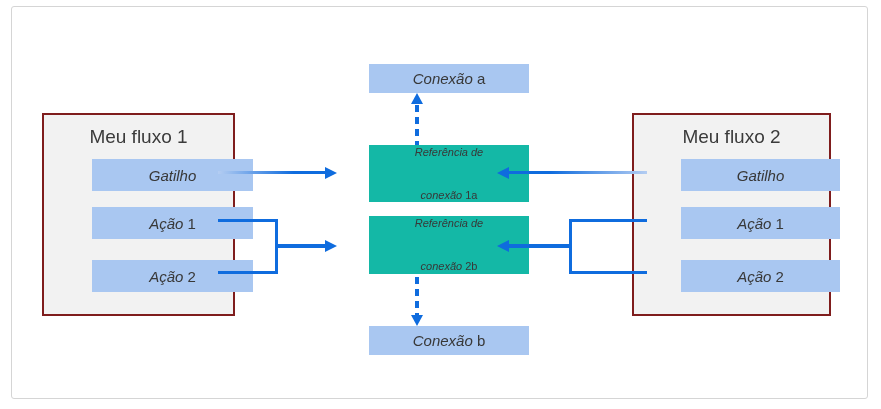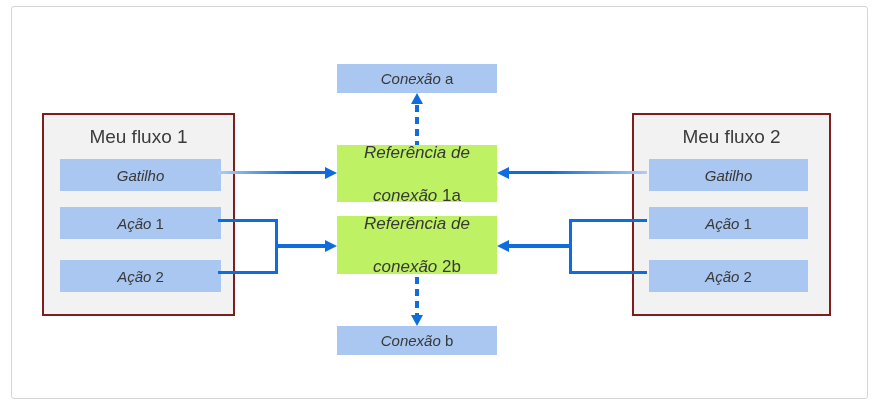--- a/index.html
+++ b/index.html
@@ -36,25 +36,26 @@
     color: #3b3b3b;
   }
   .node {
     position: absolute;
     display: flex;
     align-items: center;
     justify-content: center;
     text-align: center;
     font-size: 15px;
     color: #383838;
+    margin-left: 32px;
   }
   .node .it { font-style: italic; }
   .node .rg { font-style: normal; white-space: pre; }
   .blue-node  { background: #a9c7f1; }
-  .green-node { background: #bef264; font-size: 17px; line-height: 19px; gap: 24px; }
+  .green-node { background: #14b8a6; font-size: 11px; line-height: 19px; gap: 24px; }
   .inner-box { width: 161px; height: 32px; left: 16px; }
   .hline { position: absolute; background: #0f6cde; }
   .grad-r { background: linear-gradient(to right, #b4cdf2, #0f6cde 70%); }
   .grad-l { background: linear-gradient(to left,  #b4cdf2, #0f6cde 70%); }
   .vdash {
     position: absolute;
     width: 4px;
     background: repeating-linear-gradient(to bottom, #0f6cde 0 7px, transparent 7px 12px);
   }
   .head { position: absolute; width: 0; height: 0; }

